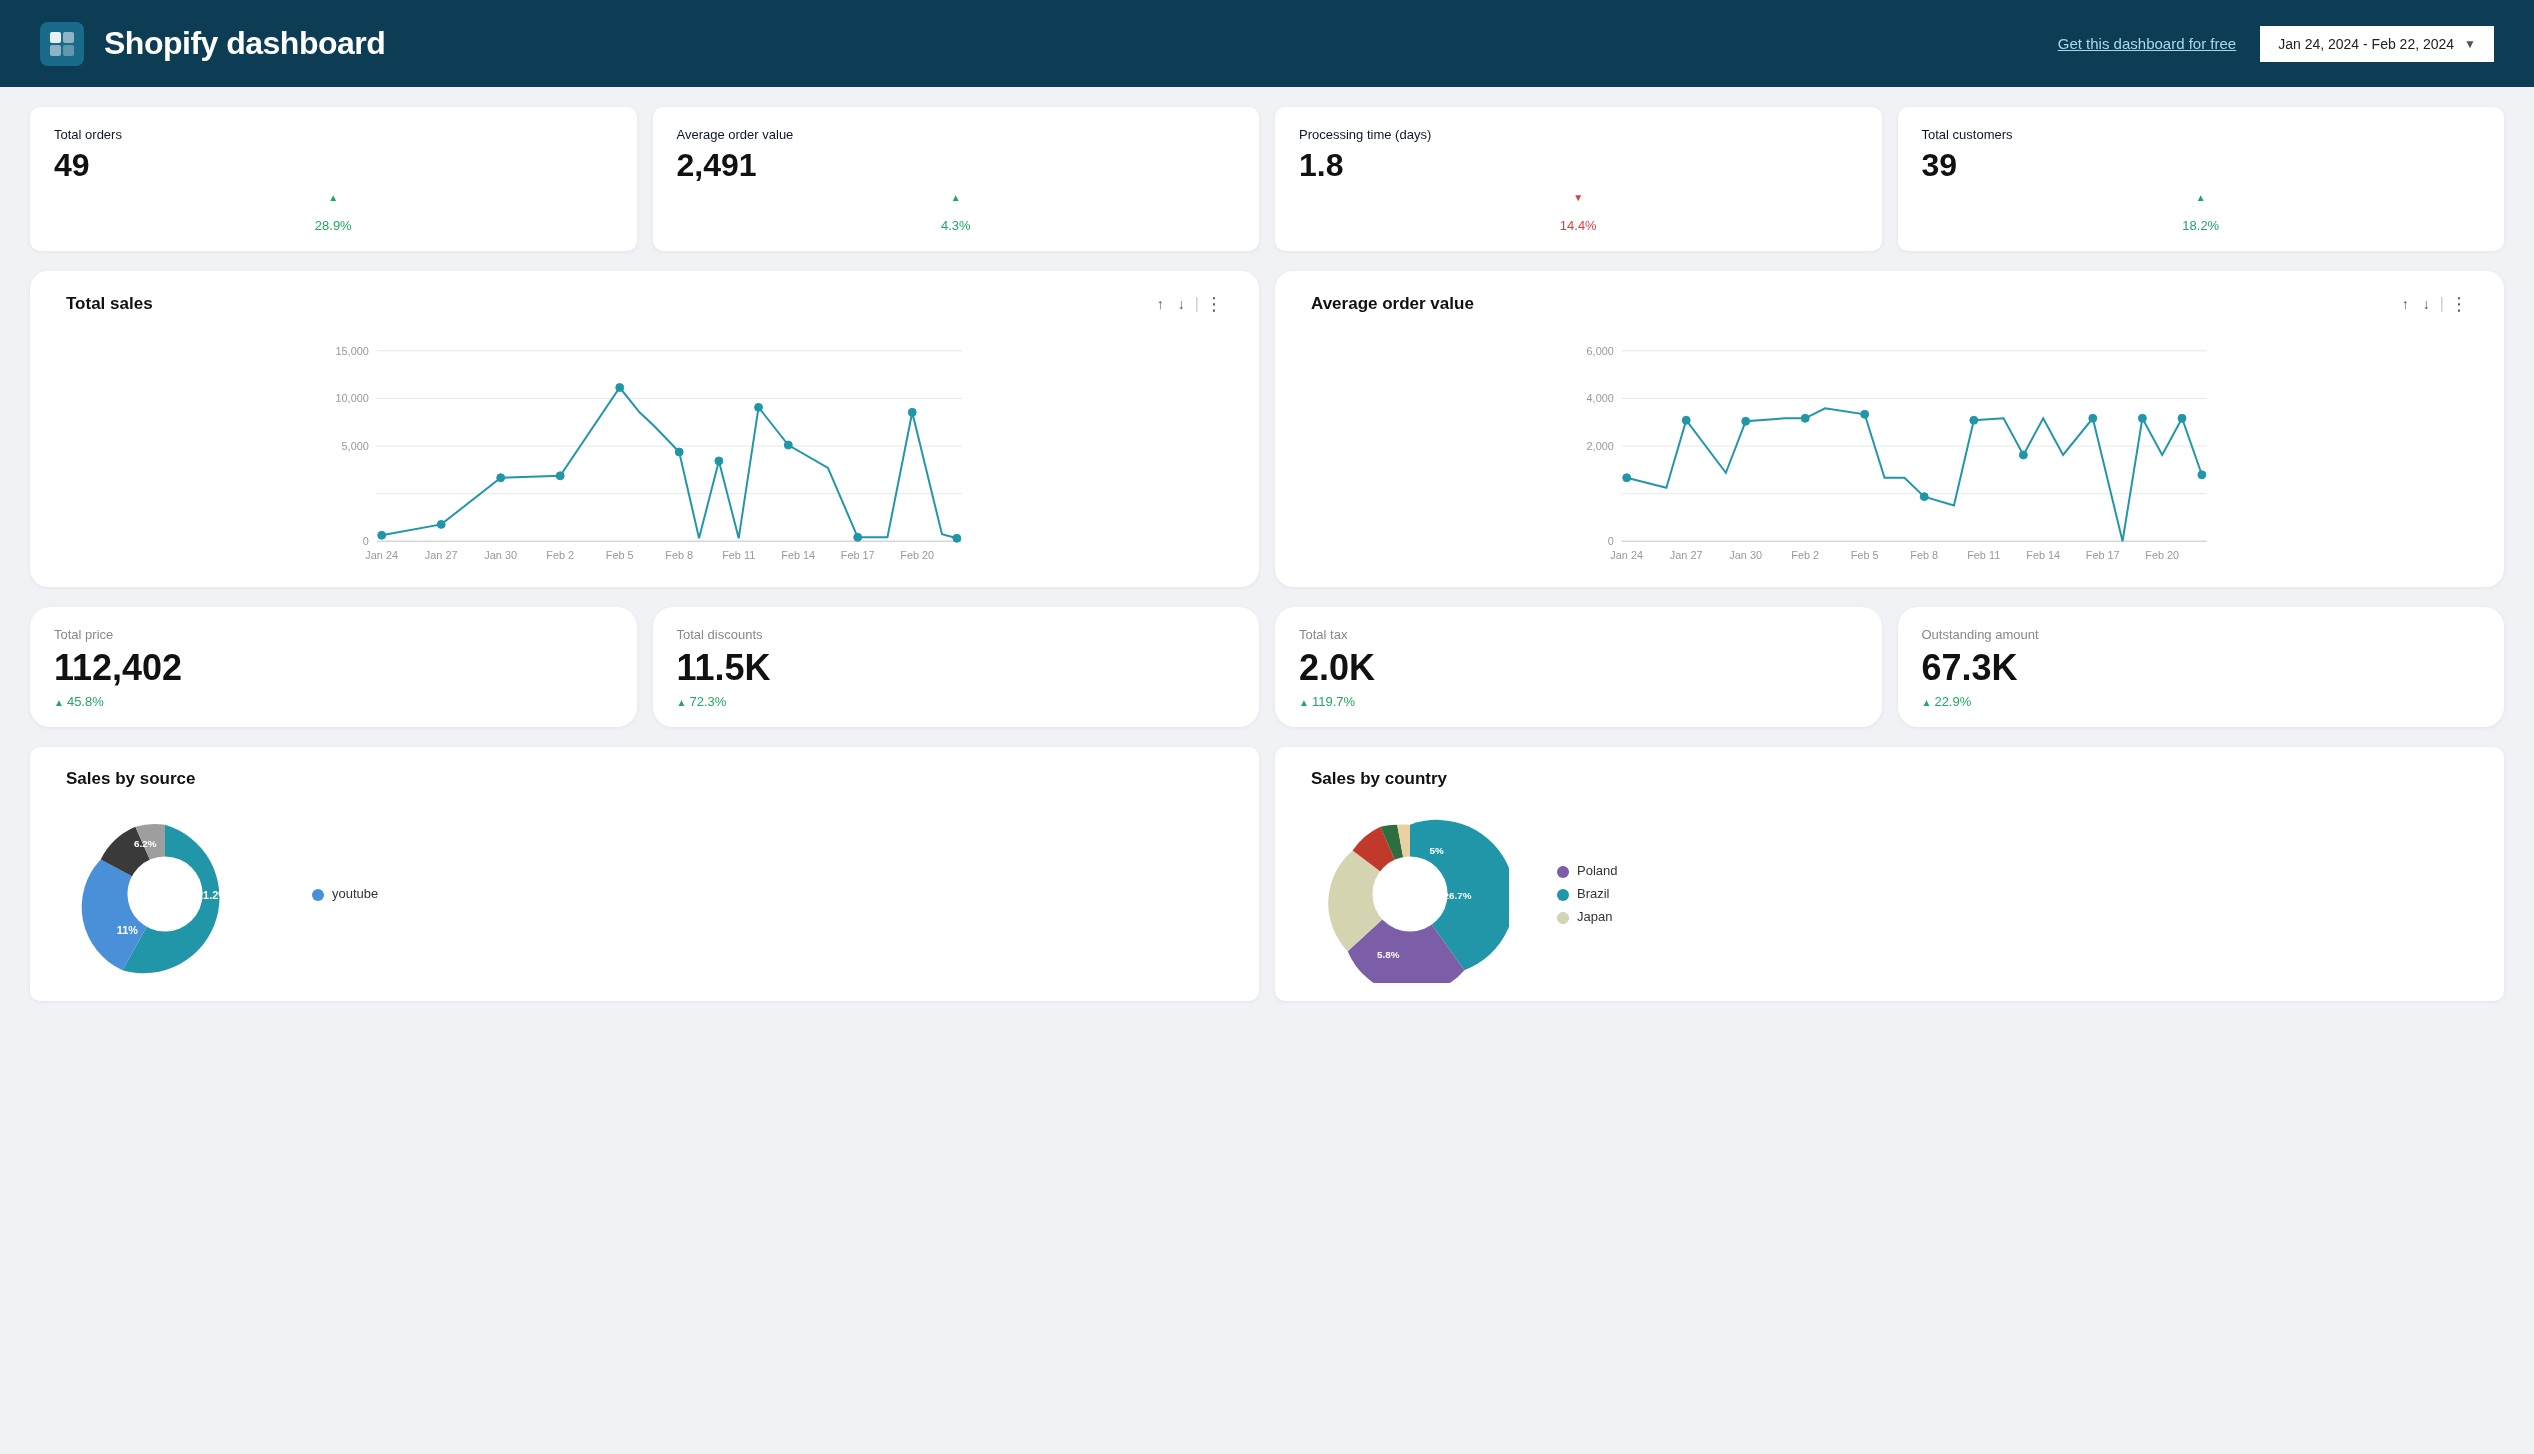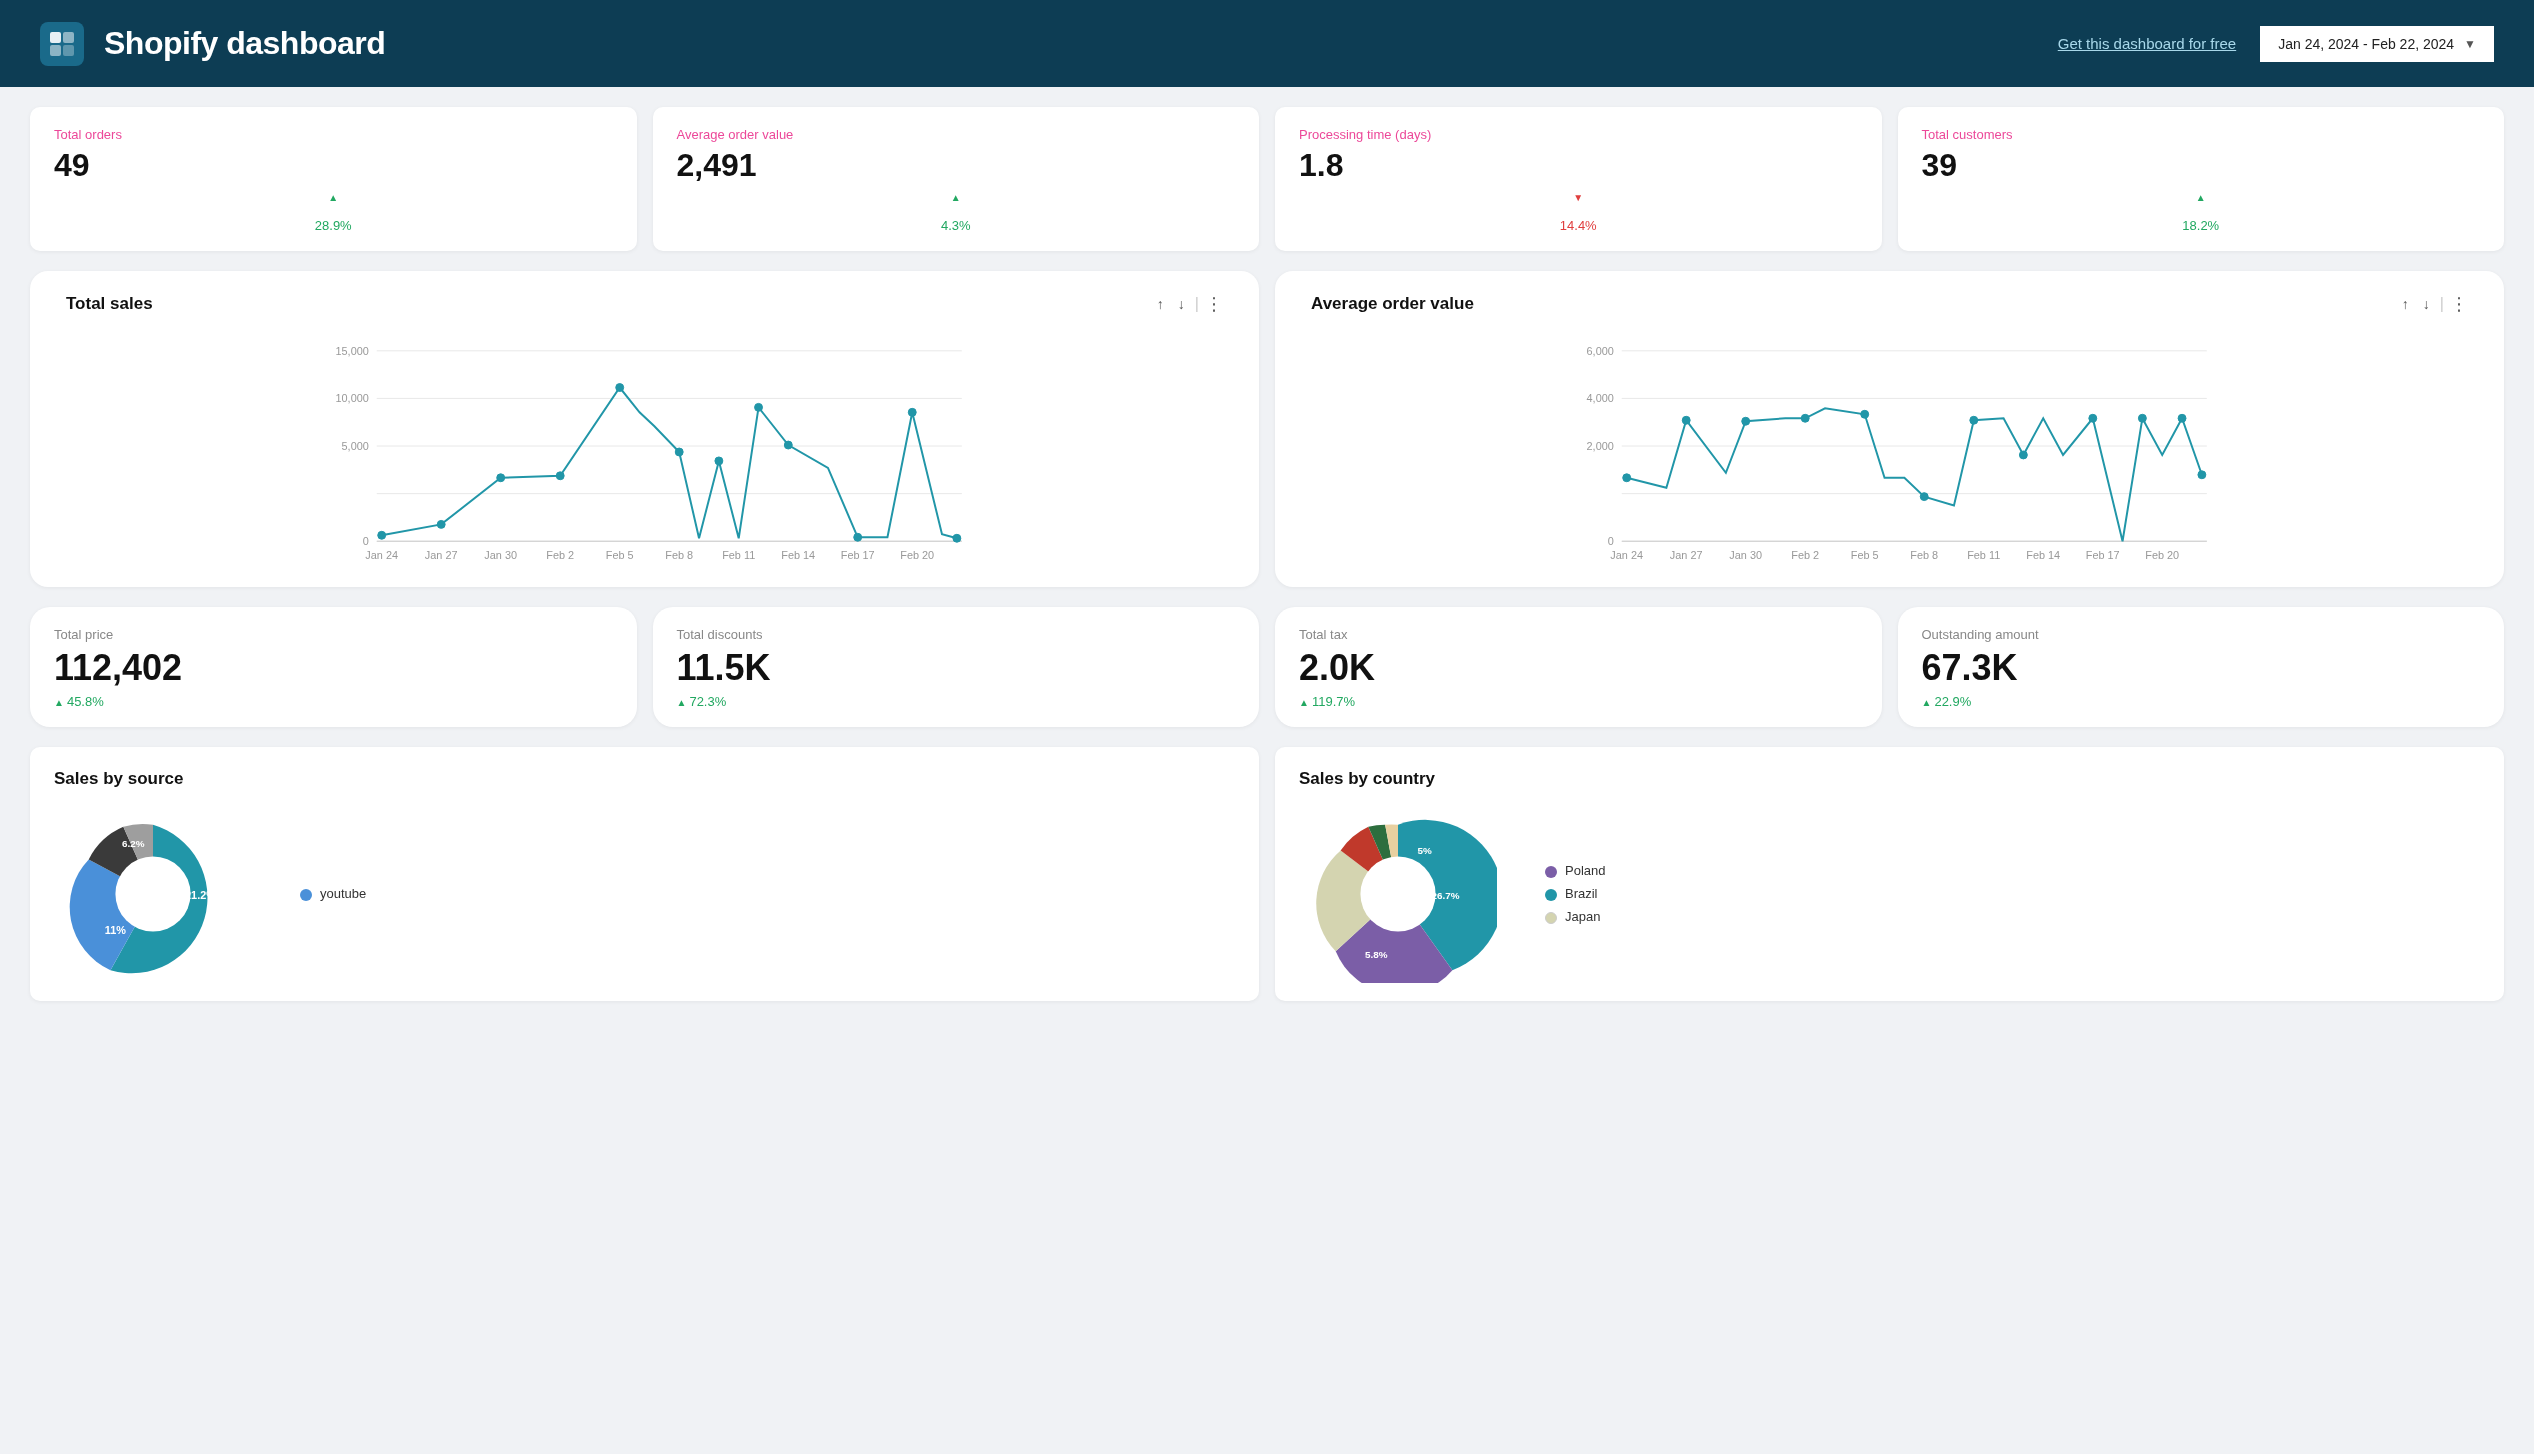--- a/index.html
+++ b/index.html
@@ -61,21 +61,21 @@
       margin-bottom: 20px;
     }
     .kpi-card {
       background: white;
       border-radius: 10px;
       padding: 20px 24px 18px;
       box-shadow: 0 1px 4px rgba(0,0,0,0.06);
     }
     .kpi-label {
       font-size: 13px;
-      color: #ec4899;
+      color: #0f172a;
       margin-bottom: 6px;
     }
     .kpi-value {
       font-size: 32px;
       font-weight: 700;
       color: #111;
       line-height: 1.1;
       margin-bottom: 6px;
     }
     .kpi-change {
@@ -153,21 +153,21 @@
 
     
     .bottom-row {
       display: grid;
       grid-template-columns: 1fr 1fr;
       gap: 16px;
     }
     .pie-card {
       background: white;
       border-radius: 10px;
-      padding: 22px 24px 18px;
+      padding: 22px 36px 18px;
       box-shadow: 0 1px 4px rgba(0,0,0,0.06);
       min-height: 198px;
     }
     .pie-title { font-size: 17px; font-weight: 700; color: #111; margin-bottom: 16px; }
     .pie-content { display: flex; align-items: center; gap: 24px; }
     .pie-legend { display: flex; flex-direction: column; gap: 8px; margin-left: 24px; }
     .legend-item { display: flex; align-items: flex-end; gap: 8px; font-size: 13px; color: #333; }
     .legend-dot { width: 12px; height: 12px; border-radius: 50%; flex-shrink: 0; }
 
     

